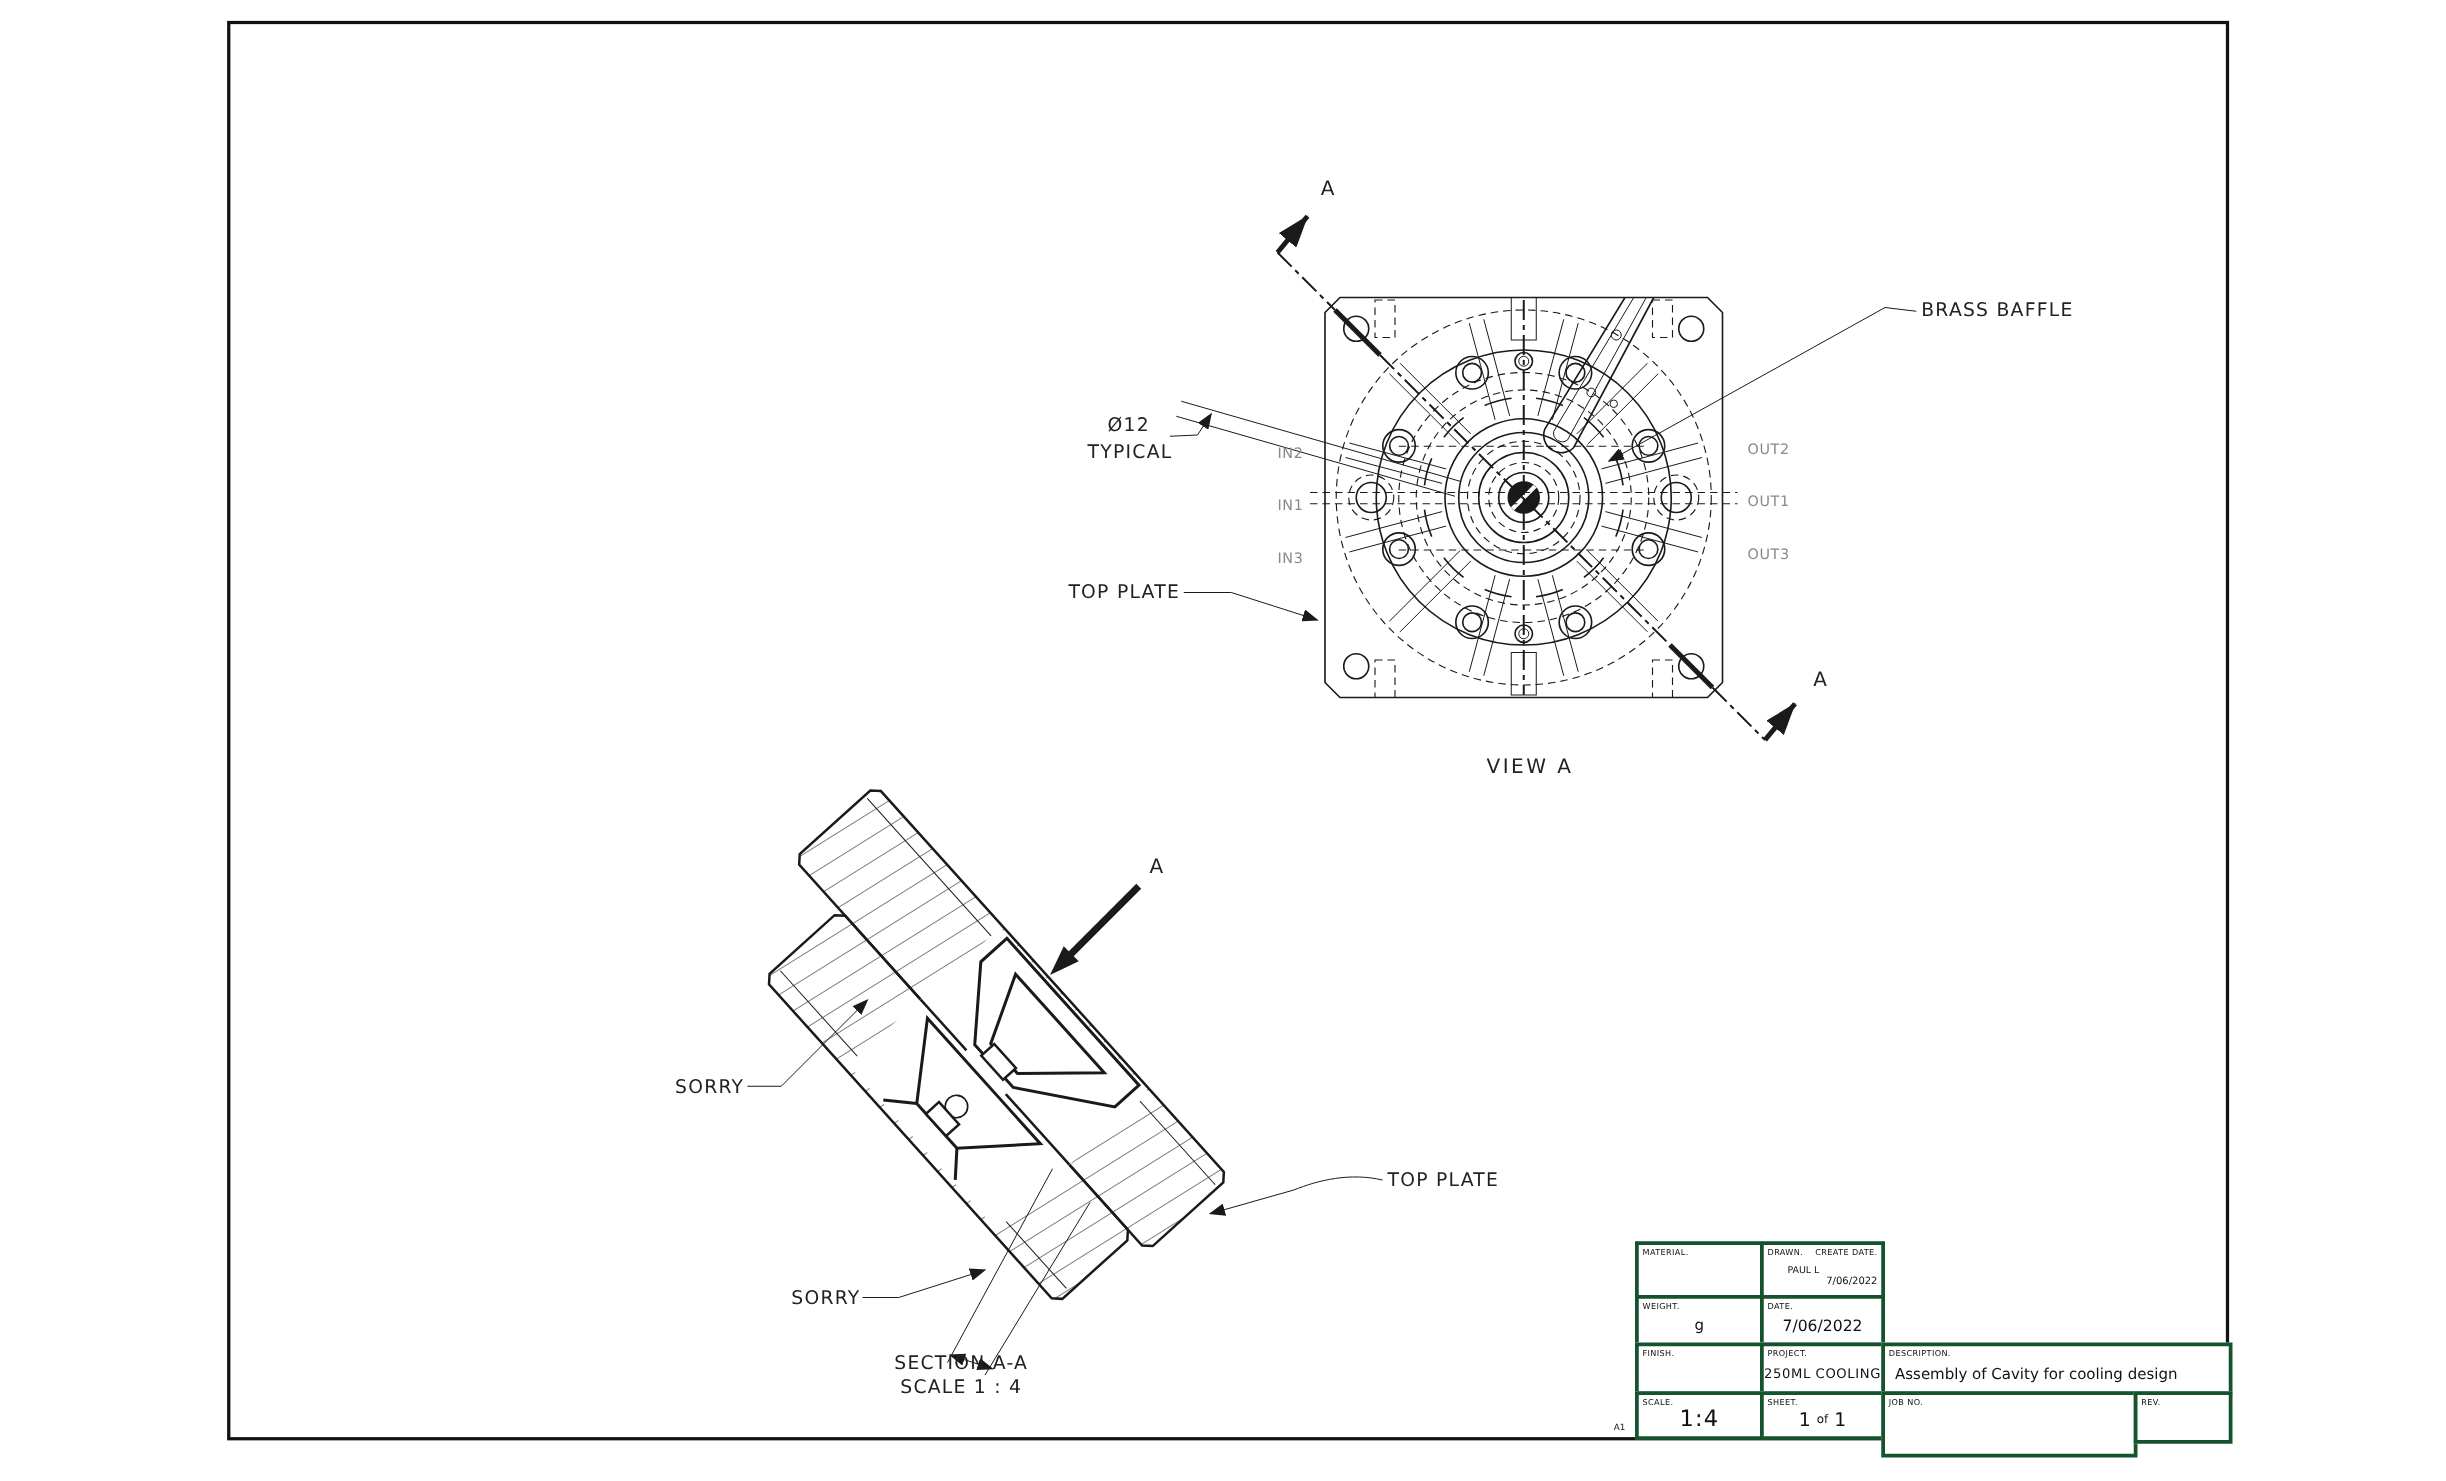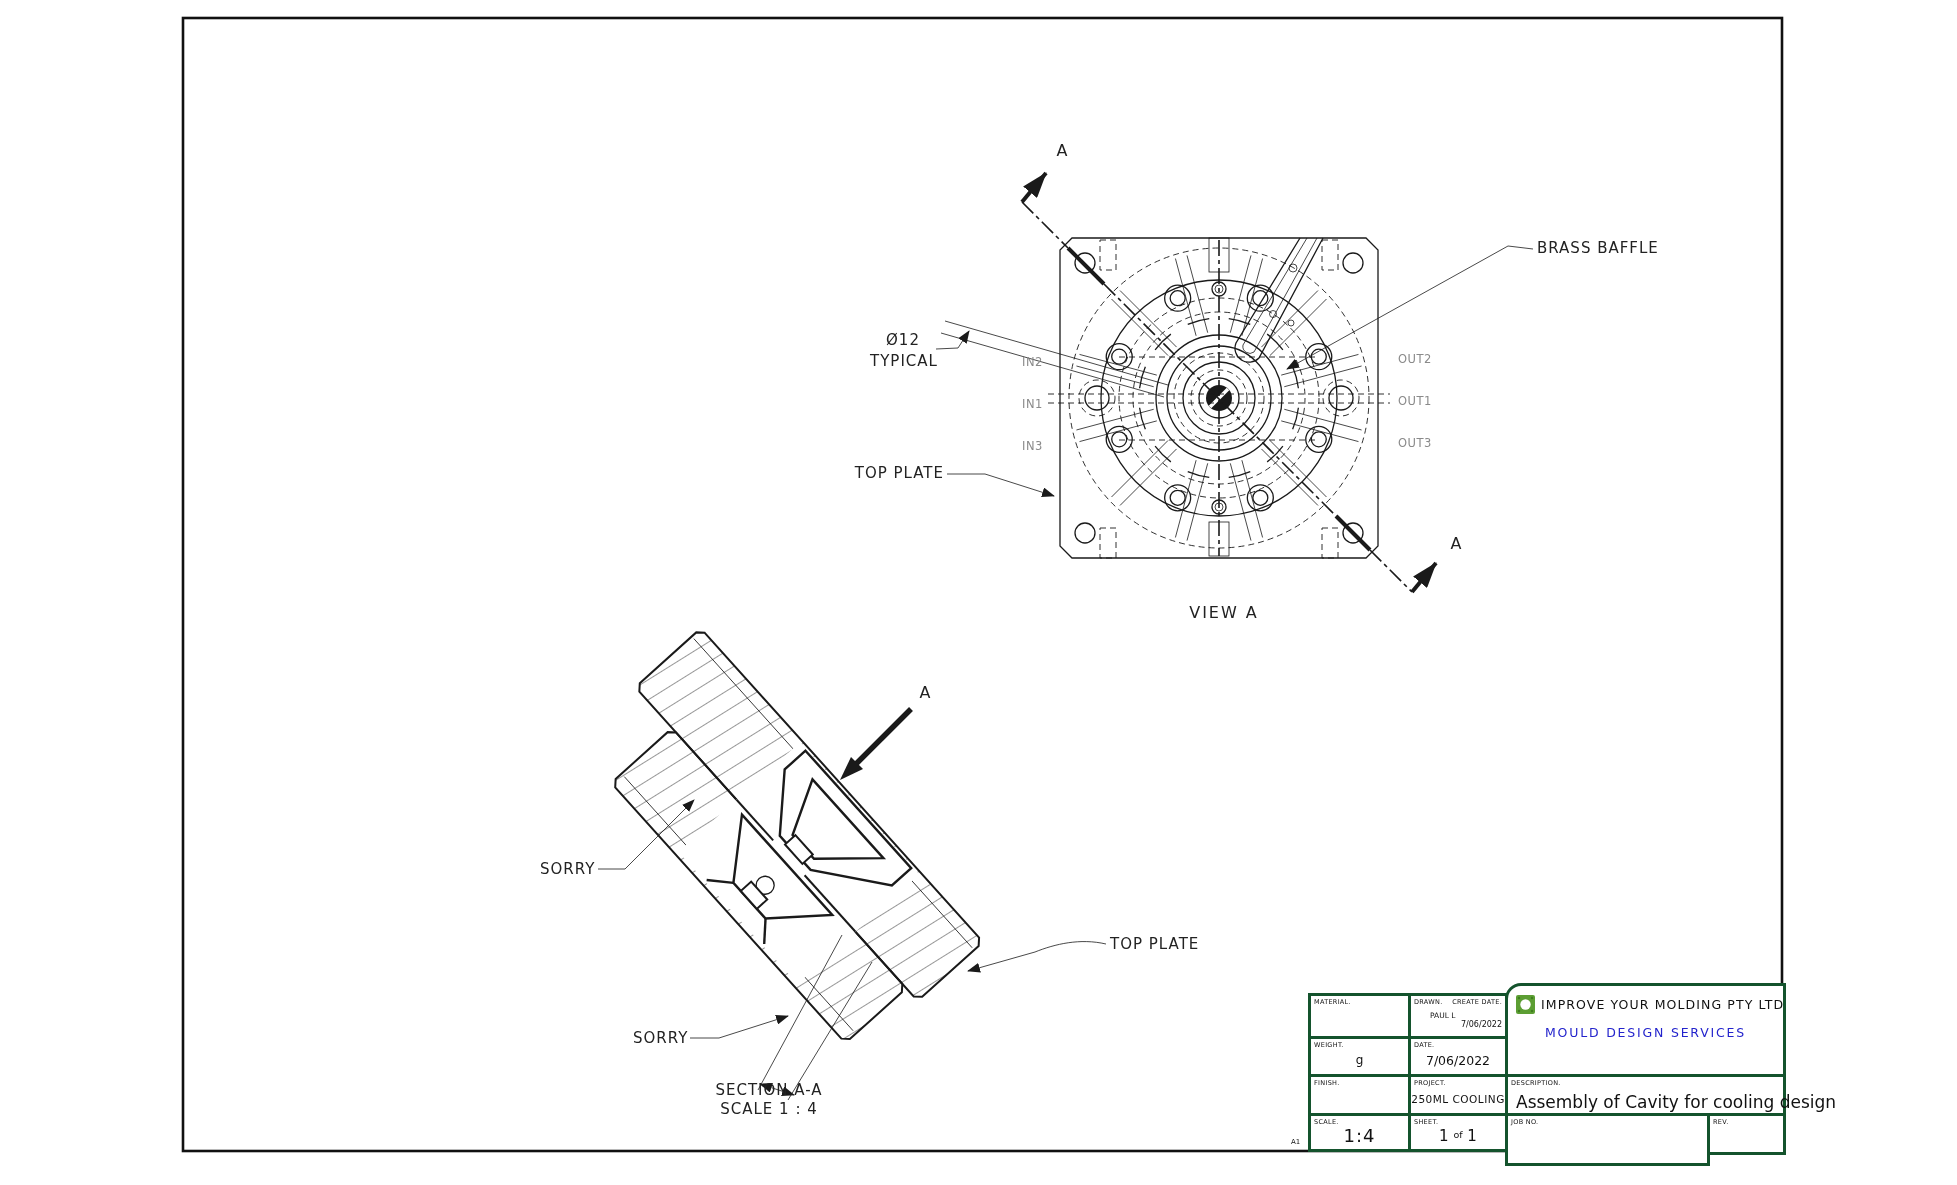--- a/index.html
+++ b/index.html
@@ -263,37 +263,23 @@
   </div>
   <div class="cell" style="left:0;top:130px;width:103px;height:39px;">
     <span class="hlb">SCALE.</span>
     <span class="val" style="top:9px;font-size:18px;letter-spacing:1px;">1:4</span>
   </div>
   <div class="cell" style="left:100px;top:130px;width:100px;height:39px;">
     <span class="hlb">SHEET.</span>
     <span class="val" style="top:11px;font-size:15px;"><span>1</span>&nbsp;<span class="ofsmall">of</span>&nbsp;<span>1</span></span>
   </div>
 
-  <div class="cell rnd" style="left:197px;top:0;width:281px;height:94px;">
-    <div id="company-line">
-      <svg width="19" height="19" viewBox="0 0 19 19" style="position:static;flex:0 0 auto;">
-        <rect x="0" y="0" width="19" height="19" rx="2" fill="#5c9e33"></rect>
-        <circle cx="9.5" cy="9.5" r="5.2" fill="#fff"></circle>
-        <circle cx="3" cy="3" r="1.2" fill="#3f7d1f"></circle>
-        <circle cx="16" cy="3" r="1.2" fill="#3f7d1f"></circle>
-        <circle cx="3" cy="16" r="1.2" fill="#3f7d1f"></circle>
-        <circle cx="16" cy="16" r="1.2" fill="#3f7d1f"></circle>
-      </svg>
-      <span id="company-name">IMPROVE YOUR MOLDING PTY LTD</span>
-    </div>
-    <div id="tagline" style="color:#2323cc;">MOULD DESIGN SERVICES</div>
-  </div>
   <div class="cell" style="left:197px;top:91px;width:281px;height:42px;">
     <span class="hlb">DESCRIPTION.</span>
-    <span style="position:absolute;left:8px;top:15px;font-size:17px;color:#111;white-space:nowrap;text-align:center;">Assembly of Cavity for cooling design</span>
+    <span style="position:absolute;left:8px;top:15px;font-size:12px;color:#111;white-space:nowrap;text-align:center;">Assembly of Cavity for cooling design</span>
   </div>
   <div class="cell" style="left:197px;top:130px;width:205px;height:53px;padding-left:36px;">
     <span class="hlb">JOB NO.</span>
     <span class="val" style="top:12px;font-size:11px;"></span>
   </div>
   <div class="cell" style="left:399px;top:130px;width:79px;height:42px;">
     <span class="hlb">REV.</span>
     <span class="val" style="top:12px;font-size:11px;"></span>
   </div>
 </div>

